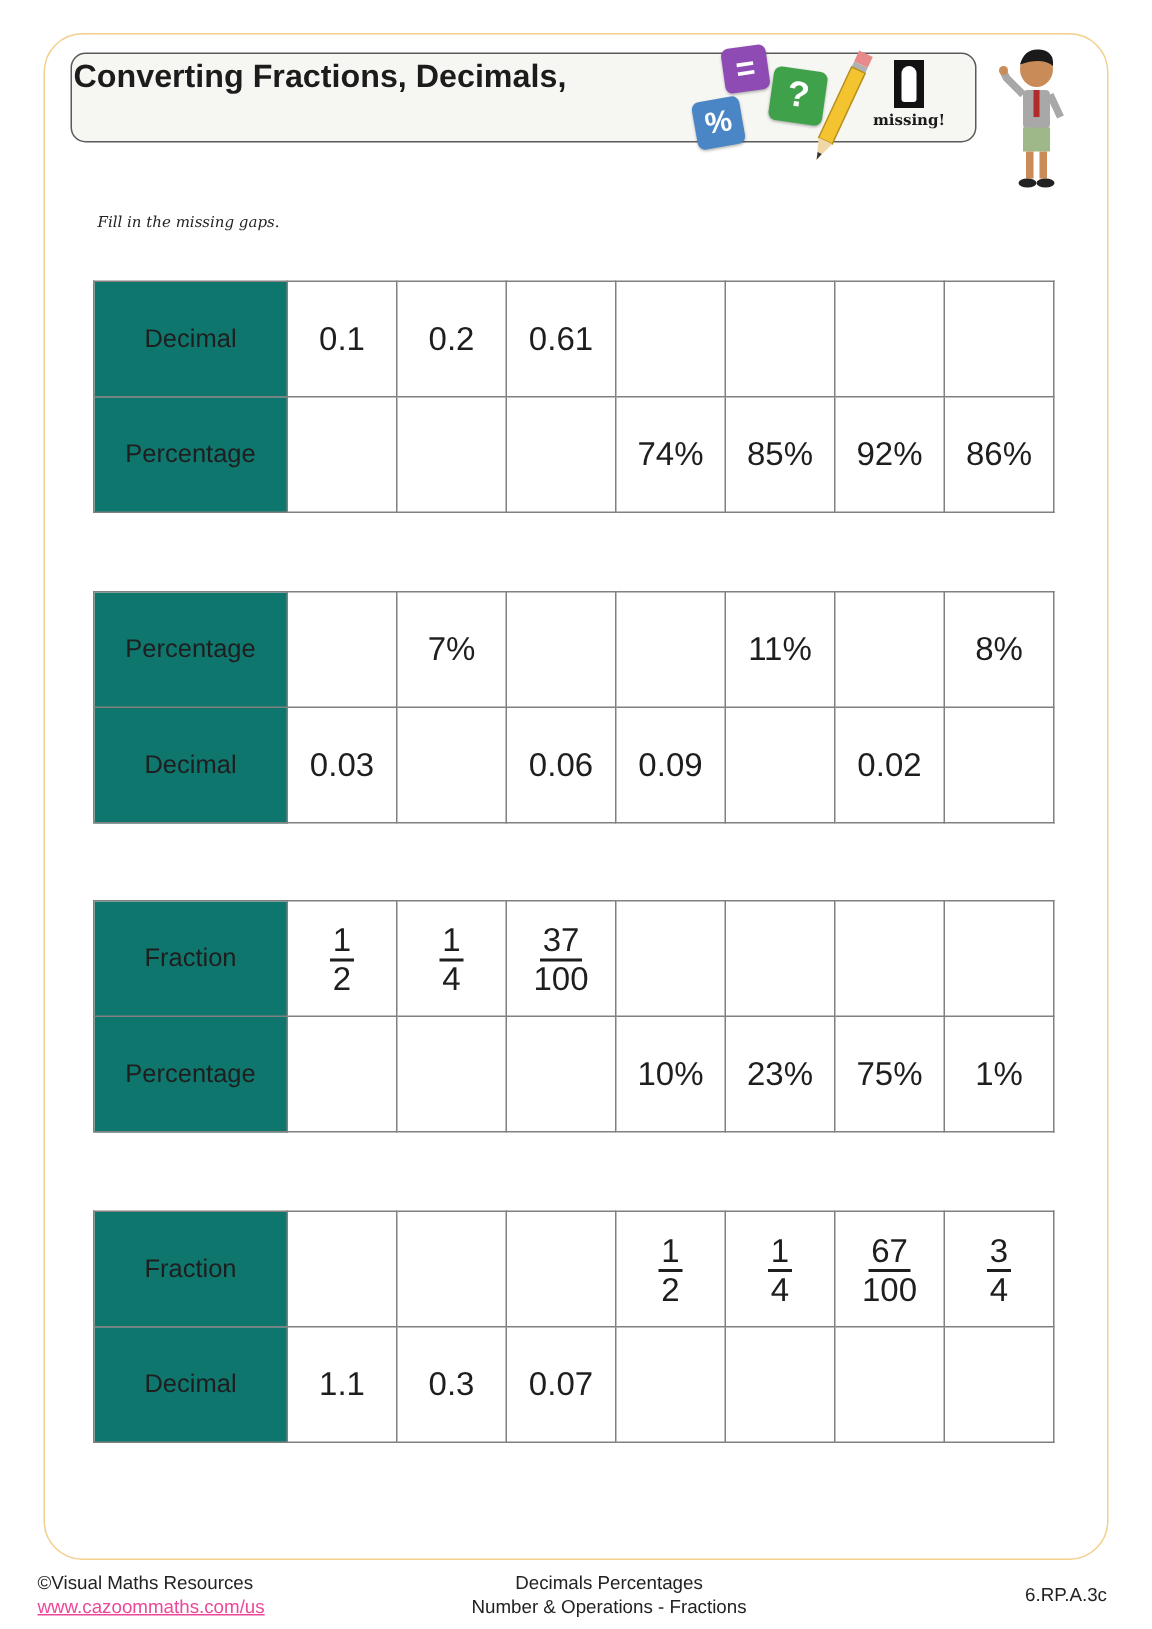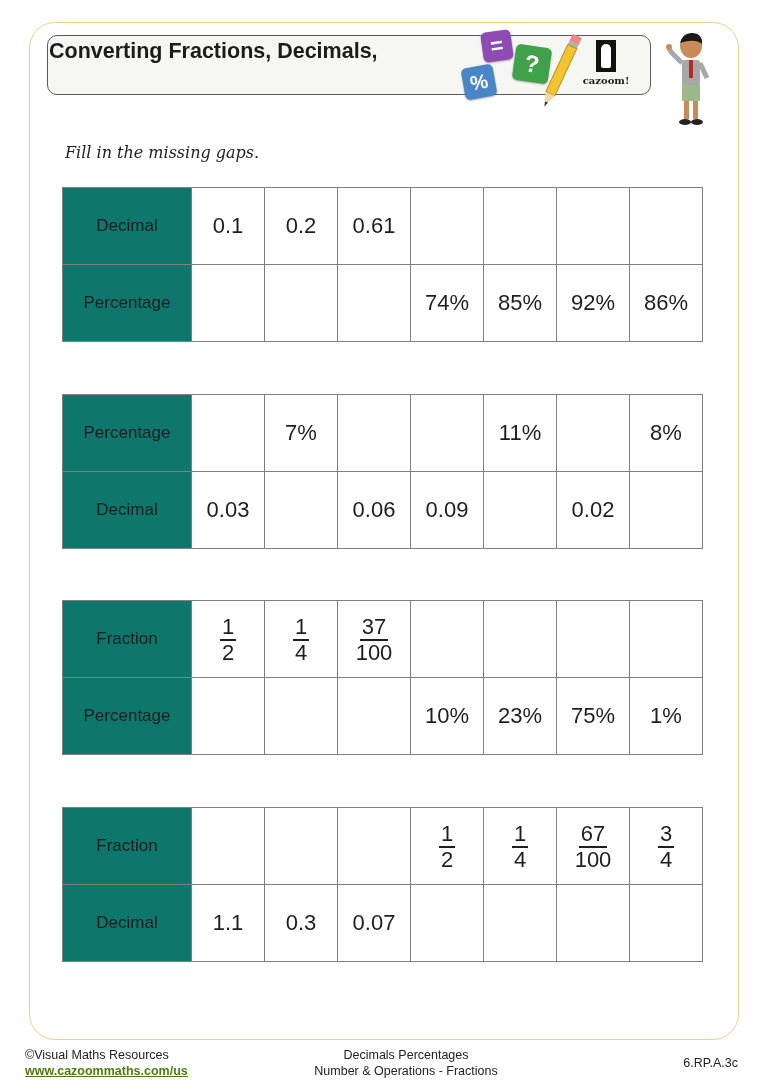--- a/index.html
+++ b/index.html
@@ -32,36 +32,36 @@
   }
   .logo .cup { width: 20px; height: 32px; background: #111; position: relative; }
   .logo .cup::after {
     content: ""; position: absolute; left: 5px; top: 4px; width: 10px; height: 24px;
     background: #fff; border-radius: 5px 5px 2px 2px;
   }
   .logo .brand { font-family: "DejaVu Serif", serif; font-weight: bold; font-size: 10px; margin-top: 3px; }
   .kid { position: absolute; left: 665px; top: 30px; width: 52px; height: 98px; }
   .instruction {
     position: absolute; left: 65px; top: 143px; font-family: "DejaVu Serif", serif;
-    font-style: italic; font-size: 16px; color: #222; text-align: center;
+    font-style: italic; font-size: 10px; color: #222; text-align: center;
   }
   table.grid {
     position: absolute; left: 62px; border-collapse: collapse; table-layout: fixed;
   }
   table.grid td {
     border: 1px solid #808080; height: 76px; padding: 0; text-align: center;
     vertical-align: middle; font-size: 22px; color: #1e1e1e; width: 72px;
   }
   table.grid td.head {
     background: #0f766e; width: 128px; font-size: 17px; font-weight: normal;
   }
   .frac { display: inline-flex; flex-direction: column; align-items: center; line-height: 24px; }
   .frac .num { border-bottom: 2px solid #1e1e1e; padding: 0 2px; }
   .footer { position: absolute; top: 1047px; font-size: 12.5px; color: #222; line-height: 16px; }
-  .footer a { color: #4d7c0f; text-decoration: underline; font-weight: bold; }
+  .footer a { color: #ec4899; text-decoration: underline; }
 </style>
 </head>
 <body>
 
 <div class="frame"></div>
 
 <div class="title-box"></div>
 <h1 class="title">
   <span>Converting Fractions, Decimals,</span><br>
 </h1>
@@ -76,21 +76,21 @@
       <rect x="20" y="12" width="10" height="4" fill="#b0b0b0"></rect>
       <rect x="20" y="16" width="10" height="52" fill="#f4c430" stroke="#b8901c" stroke-width="1"></rect>
       <polygon points="20,68 30,68 25,82" fill="#f1d6a8"></polygon>
       <polygon points="23.5,77 26.5,77 25,82" fill="#333"></polygon>
     </g>
   </svg>
 </div>
 
 <div class="logo">
   <div class="cup"></div>
-  <div class="brand">cazoom!</div>
+  <div class="brand">missing!</div>
 </div>
 
 <svg class="kid" viewBox="0 0 52 98">
   <ellipse cx="26" cy="16" rx="11" ry="12" fill="#c98b58"></ellipse>
   <path d="M15 13 Q18 2 28 3 Q38 4 37 14 Q30 8 15 13Z" fill="#1a1a1a"></path>
   <rect x="17" y="30" width="18" height="26" rx="3" fill="#a8a8a8"></rect>
   <rect x="24" y="30" width="4" height="18" fill="#b22a2a"></rect>
   <path d="M17 33 L6 22 L4 18" stroke="#a8a8a8" stroke-width="5" fill="none"></path>
   <circle cx="4" cy="17" r="3" fill="#c98b58"></circle>
   <path d="M35 33 L42 48" stroke="#a8a8a8" stroke-width="5"></path>

